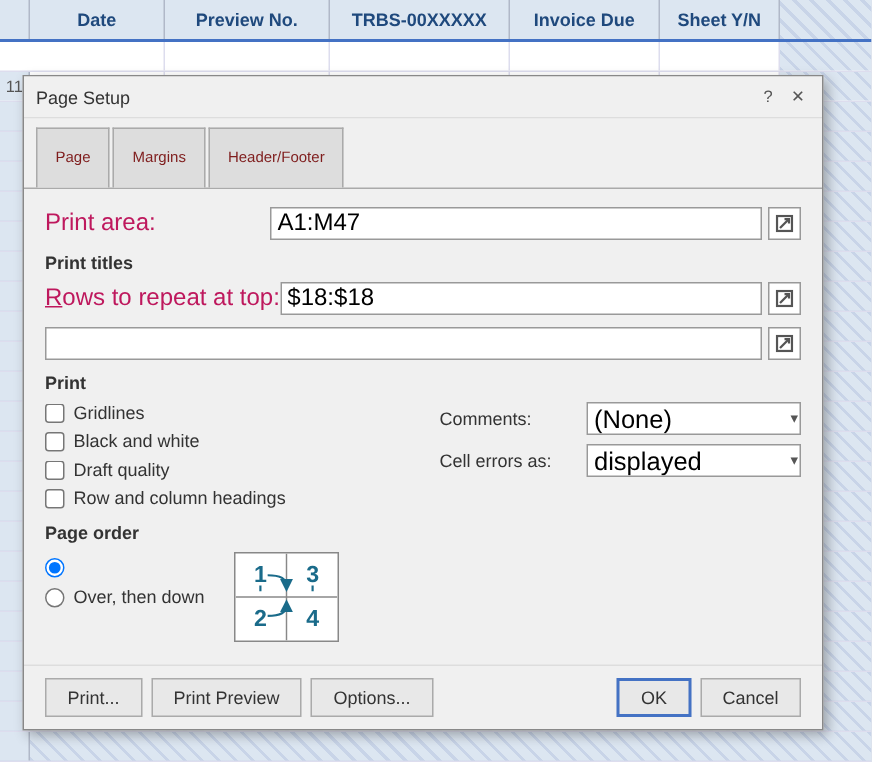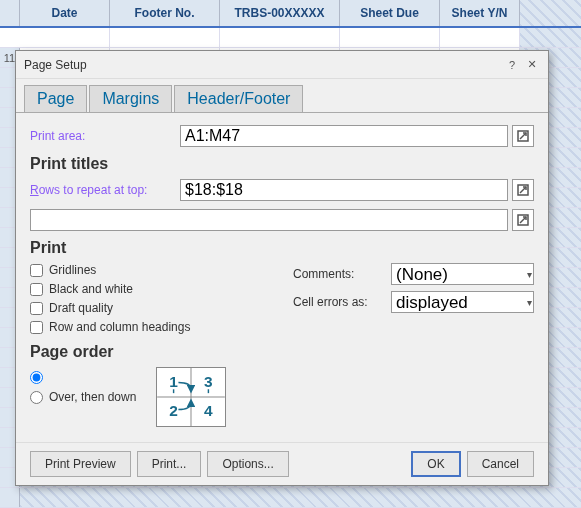--- a/index.html
+++ b/index.html
@@ -100,26 +100,26 @@
 
     
     .tabs-bar {
       display: flex;
       background: #f0f0f0;
       padding: 6px 8px 0 8px;
       gap: 0;
     }
 
     .tab {
-      padding: 4px 12px;
-      font-size: 16px;
+      padding: 14px 12px;
+      font-size: 10px;
       cursor: pointer;
       border: 1px solid #aaa;
       background: #ddd;
-      color: #0369a1;
+      color: #7f1d1d;
       margin-right: 2px;
       border-bottom: none;
     }
 
     .tab.active {
       background: #f0f0f0;
       border-bottom: 1px solid #f0f0f0;
       font-weight: normal;
       z-index: 1;
     }
@@ -131,22 +131,22 @@
     }
 
     
     .form-row {
       display: flex;
       align-items: center;
       margin-bottom: 8px;
     }
 
     .form-label {
-      font-size: 12px;
-      color: #8b5cf6;
+      font-size: 16px;
+      color: #be185d;
       min-width: 150px;
     }
 
     .form-input-wrap {
       display: flex;
       flex: 1;
       align-items: center;
       gap: 4px;
     }
 
@@ -165,21 +165,21 @@
       border: 1px solid #999;
       background: white;
       display: flex;
       align-items: center;
       justify-content: center;
       cursor: pointer;
       font-size: 10px;
     }
 
     .section-title {
-      font-size: 16px;
+      font-size: 12px;
       font-weight: bold;
       color: #333;
       margin-bottom: 6px;
       margin-top: 4px;
     }
 
     
     .checkbox-row {
       display: flex;
       align-items: center;
@@ -334,27 +334,27 @@
 <body>
 
 <div class="ss-container">
 
   <div style="display:flex; height:28px; border-bottom:2px solid #4472c4; background:#dce6f1; position:absolute; top:0; left:0; right:0;">
     <div style="width:20px; background:#dce6f1; border-right:1px solid #b0b8c8;"></div>
     <div class="col-header" style="width:90px;">
         <span>Date</span>
       </div>
     <div class="col-header" style="width:110px;">
-        <span>Footer No.</span>
+        <span>Preview No.</span>
       </div>
     <div class="col-header" style="width:120px;">
         <span>TRBS-00XXXXX</span>
       </div>
     <div class="col-header" style="width:100px;">
-        <span>Sheet Due</span>
+        <span>Invoice Due</span>
       </div>
     <div class="col-header" style="width:80px;">
         <span>Sheet Y/N</span>
       </div>
     <div class="hatched-col" style="flex:1;"></div>
   </div>
 
   <div style="position:absolute; top:28px; left:0; right:0; bottom:0; overflow:hidden;">
     <div class="sheet-row" style="background:#fff;">
       <div class="sheet-cell cell-row-num" style="width:20px; min-width:20px;margin-top:44px;">10</div>
@@ -603,20 +603,20 @@
             </marker>
           </defs>
           <path d="M22 15 Q35 15 35 22" stroke="#1a6b8a" stroke-width="1.5" fill="none" marker-end="url(#arrow1)"></path>
           <path d="M22 43 Q35 43 35 36" stroke="#1a6b8a" stroke-width="1.5" fill="none" marker-end="url(#arrow1)"></path>
         </svg>
       </div>
     </div>
   </div>
 
   <div class="dialog-footer">
+    <button class="btn">Print...</button>
     <button class="btn">Print Preview</button>
-    <button class="btn">Print...</button>
     <button class="btn">Options...</button>
     <div style="flex:1;"></div>
     <button class="btn btn-ok">OK</button>
     <button class="btn">Cancel</button>
   </div>
 </div>
 
 </body></html>

